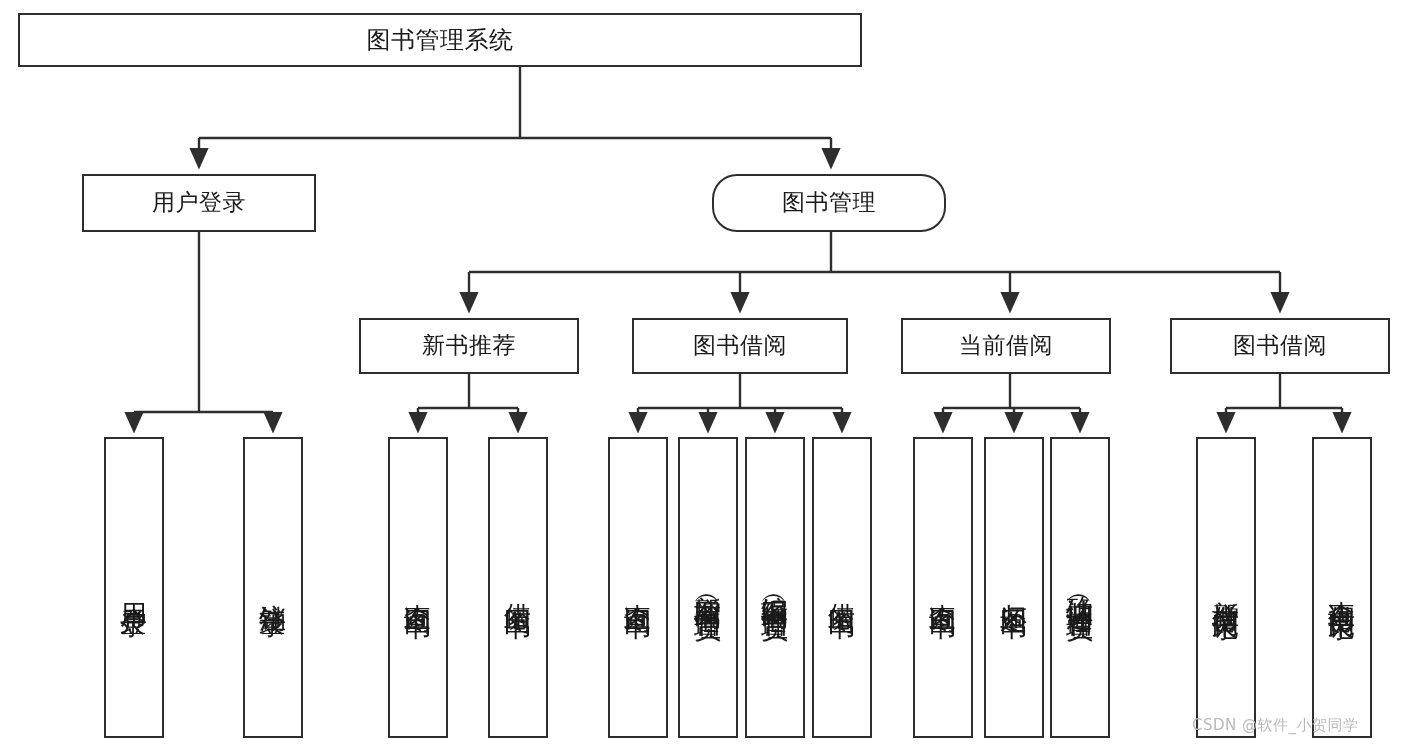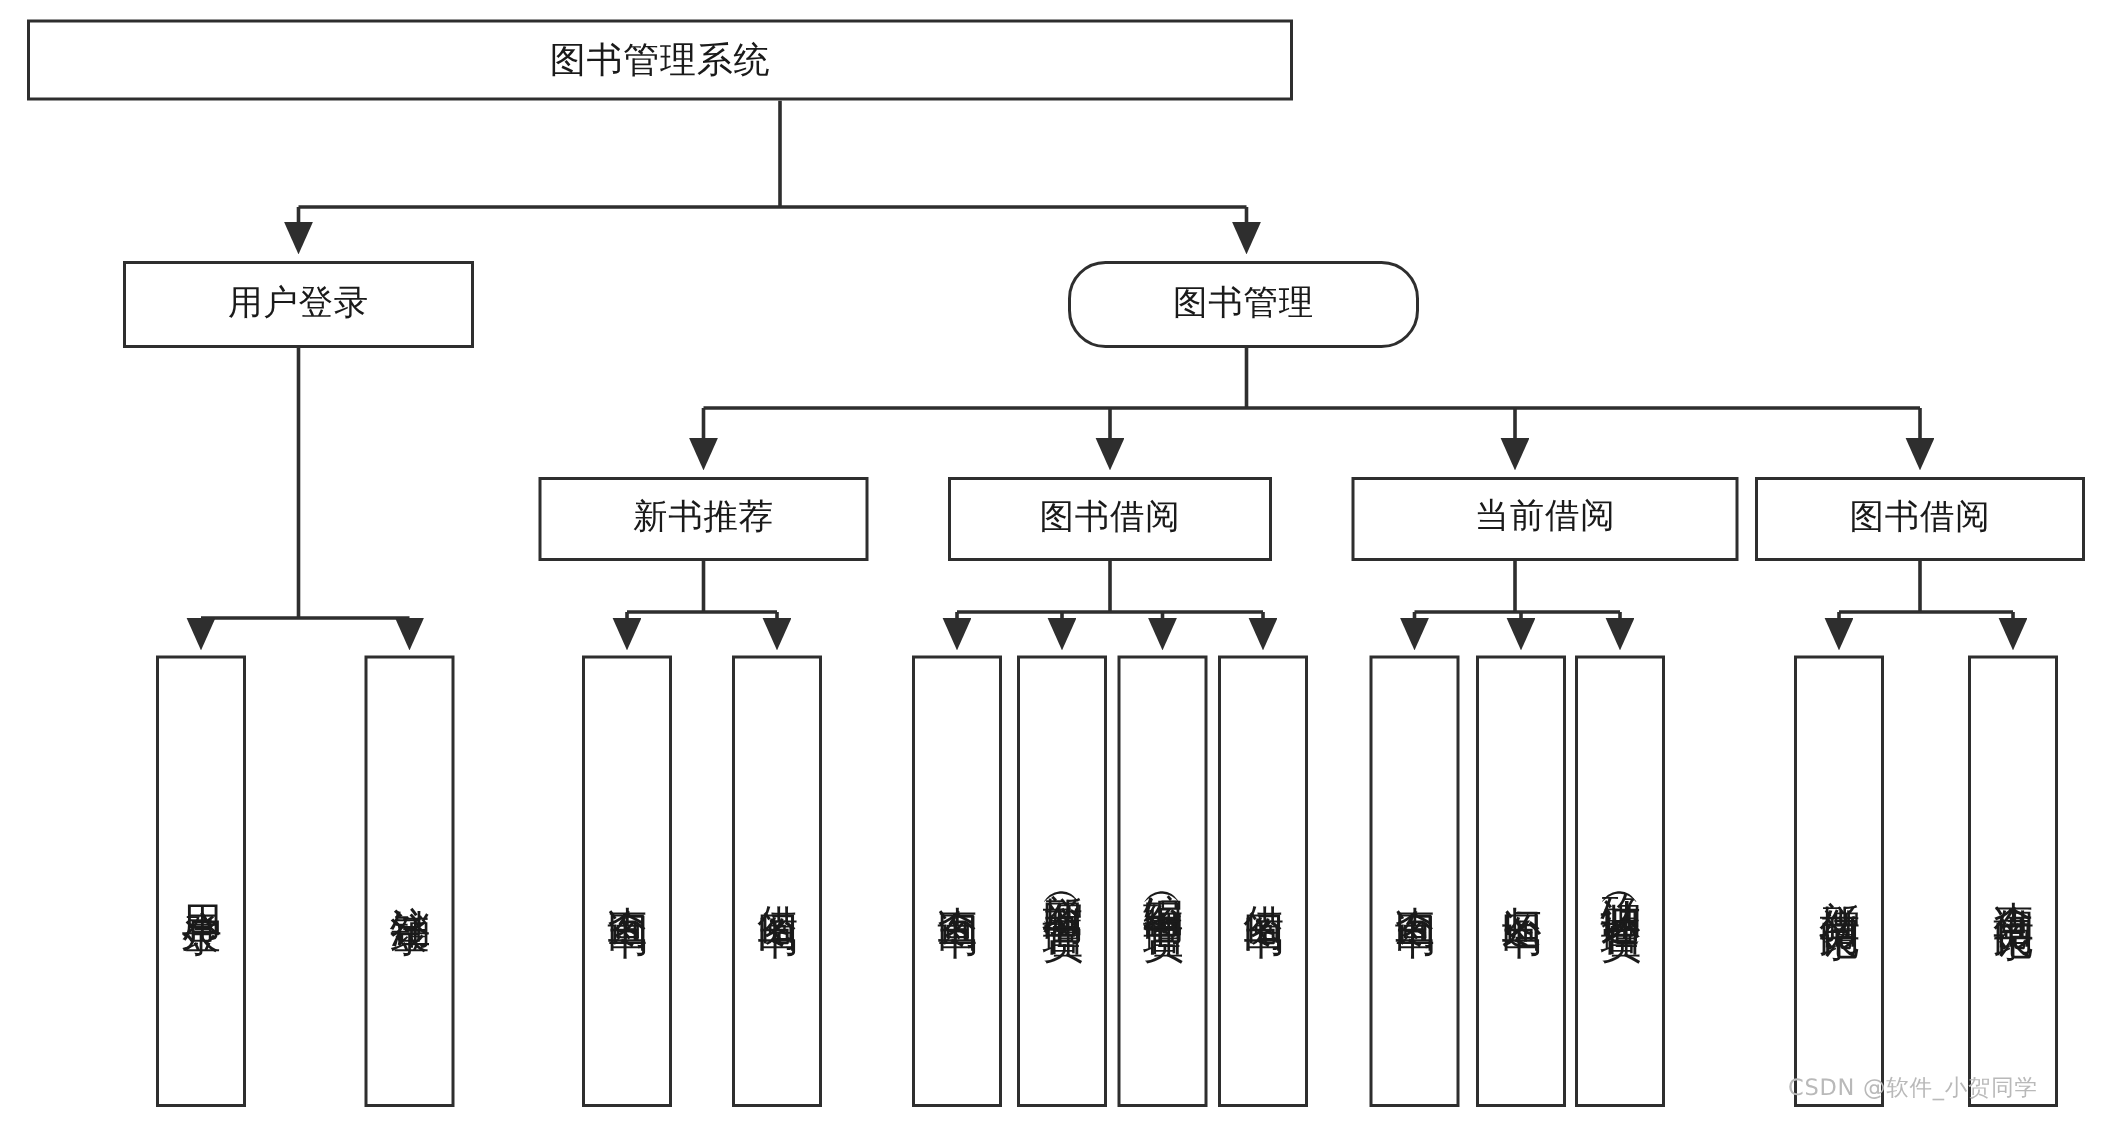--- a/index.html
+++ b/index.html
@@ -132,21 +132,21 @@
   <div class="node horiz" style="left:712px; top:174px; width:234px; height:58px;border-radius:25px;">
     <span class="label">图书管理</span>
   </div>
 
   <div class="node horiz" style="left:359px; top:318px; width:220px; height:56px;justify-content:center;">
     <span class="label">新书推荐</span>
   </div>
   <div class="node horiz" style="left:632px; top:318px; width:216px; height:56px;">
     <span class="label">图书借阅</span>
   </div>
-  <div class="node horiz" style="left:901px; top:318px; width:258px; height:56px;font-family:Liberation Mono, monospace;">
+  <div class="node horiz" style="left:901px; top:318px; width:210px; height:56px;">
     <span class="label">当前借阅</span>
   </div>
   <div class="node horiz" style="left:1170px; top:318px; width:220px; height:56px;">
     <span class="label">图书借阅</span>
   </div>
 
   <div class="node vert" style="left:104px; top:437px; width:60px; height:301px;">
     <span class="label">用户登录</span>
   </div>
   <div class="node vert" style="left:243px; top:437px; width:60px; height:301px;">

